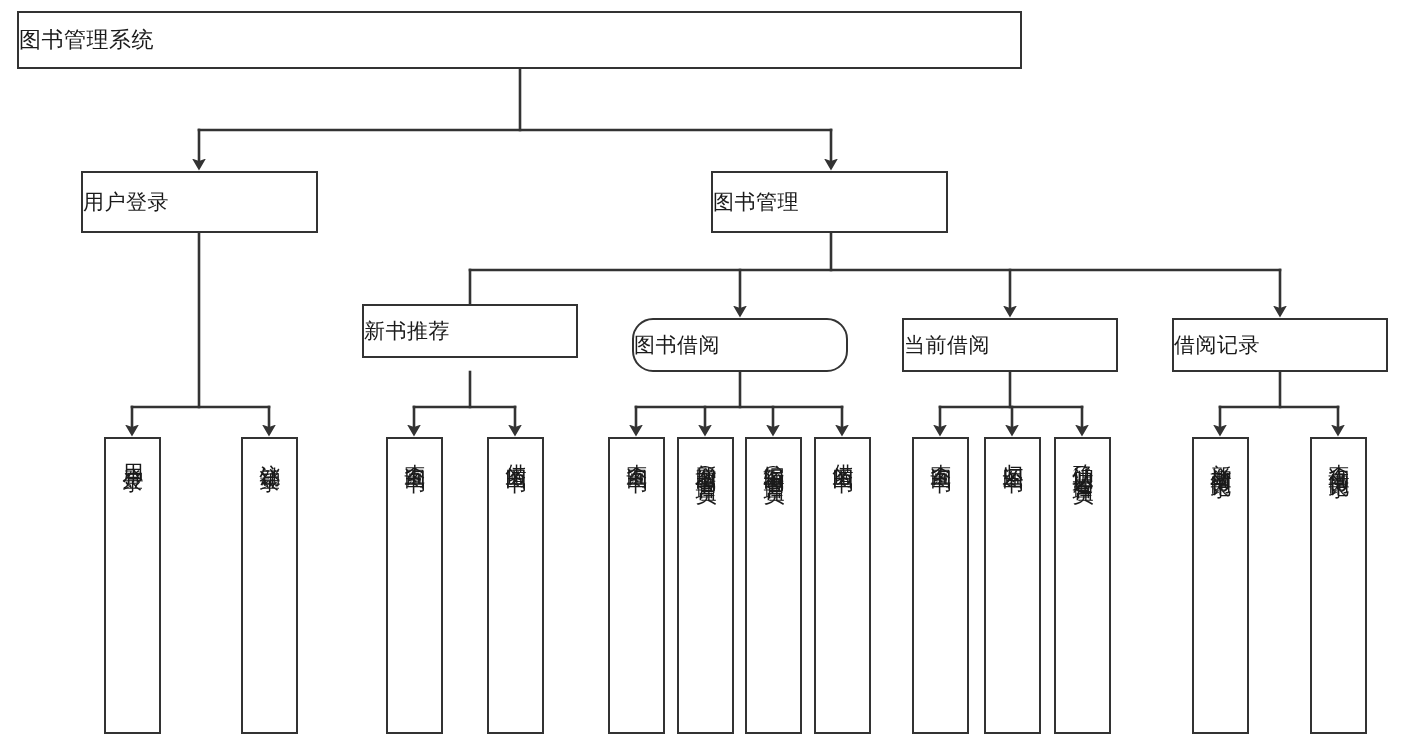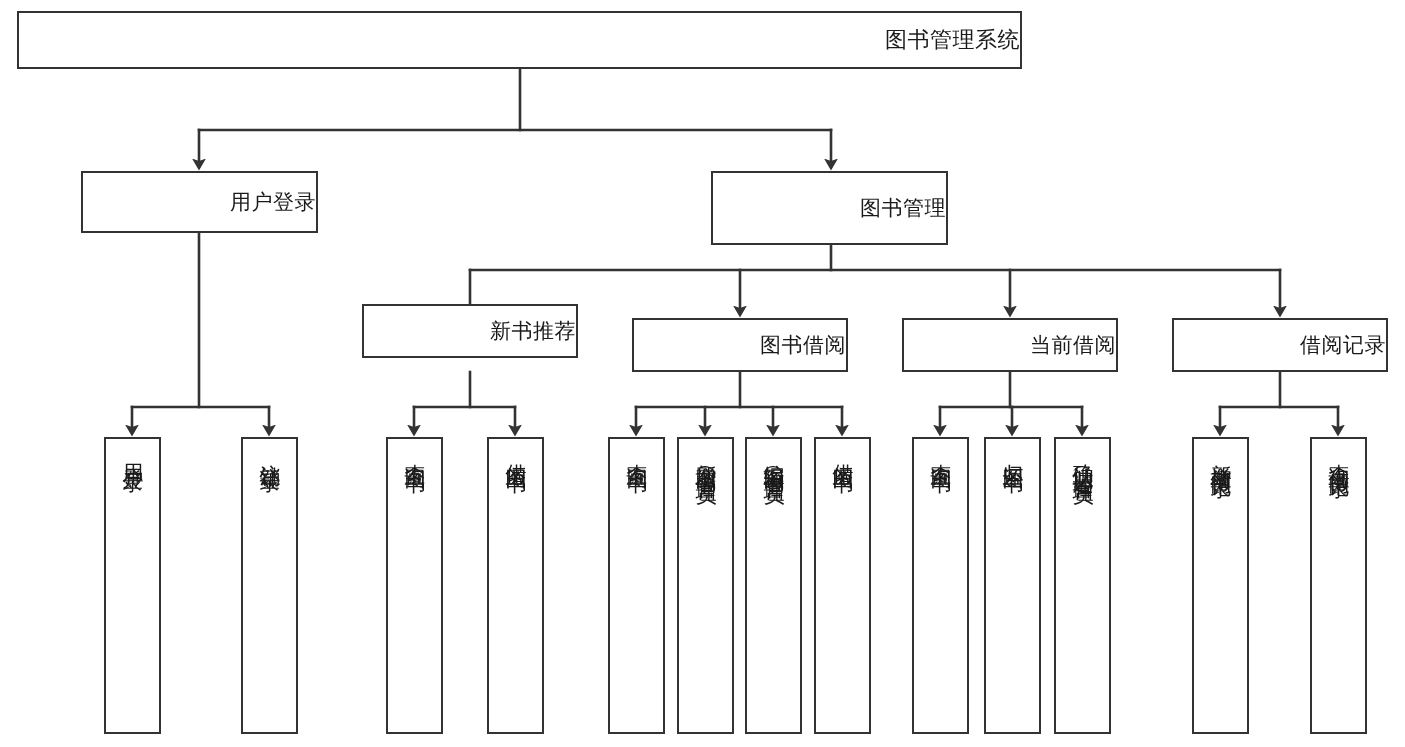--- a/index.html
+++ b/index.html
@@ -25,21 +25,21 @@
     height: 747px;
     pointer-events: none;
   }
   .node {
     position: absolute;
     box-sizing: border-box;
     background: #ffffff;
     border: 2px solid #333333;
     display: flex;
     align-items: center;
-    justify-content: flex-end;
+    justify-content: flex-start;
     color: #1a1a1a;
   }
   .node .lbl {
     display: block;
     text-align: center;
     line-height: 1.18;
   }
   
   .node.h .lbl {
     font-size: 21px;
@@ -127,28 +127,28 @@
     </g>
   </svg>
 
   <div class="node h root" style="left:17px; top:11px; width:1005px; height:58px;">
     <span class="lbl">图书管理系统</span>
   </div>
 
   <div class="node h" style="left:81px; top:171px; width:237px; height:62px;">
     <span class="lbl">用户登录</span>
   </div>
-  <div class="node h" style="left:711px; top:171px; width:237px; height:74px;">
+  <div class="node h" style="left:711px; top:171px; width:237px; height:62px;">
     <span class="lbl">图书管理</span>
   </div>
 
   <div class="node h" style="left:362px; top:304px; width:216px; height:54px;">
     <span class="lbl">新书推荐</span>
   </div>
-  <div class="node h" style="left:632px; top:318px; width:216px; height:54px;">
+  <div class="node h" style="left:632px; top:318px; width:216px; height:54px;border-radius:21px;">
     <span class="lbl">图书借阅</span>
   </div>
   <div class="node h" style="left:1172px; top:318px; width:216px; height:54px;">
     <span class="lbl">借阅记录</span>
   </div>
   <div class="node h" style="left:902px; top:318px; width:216px; height:54px;">
     <span class="lbl">当前借阅</span>
   </div>
 
   <div class="node v" style="left:104px; top:437px; width:57px; height:297px;">

